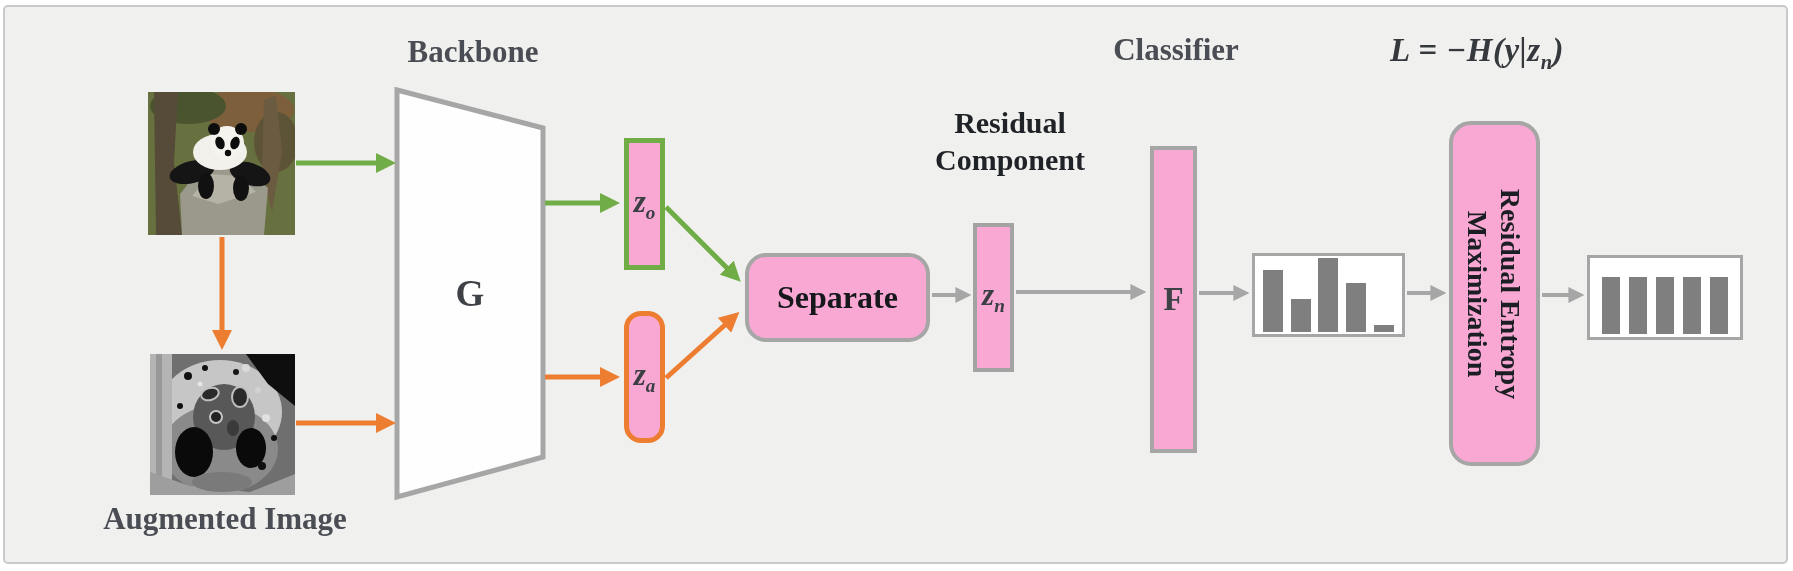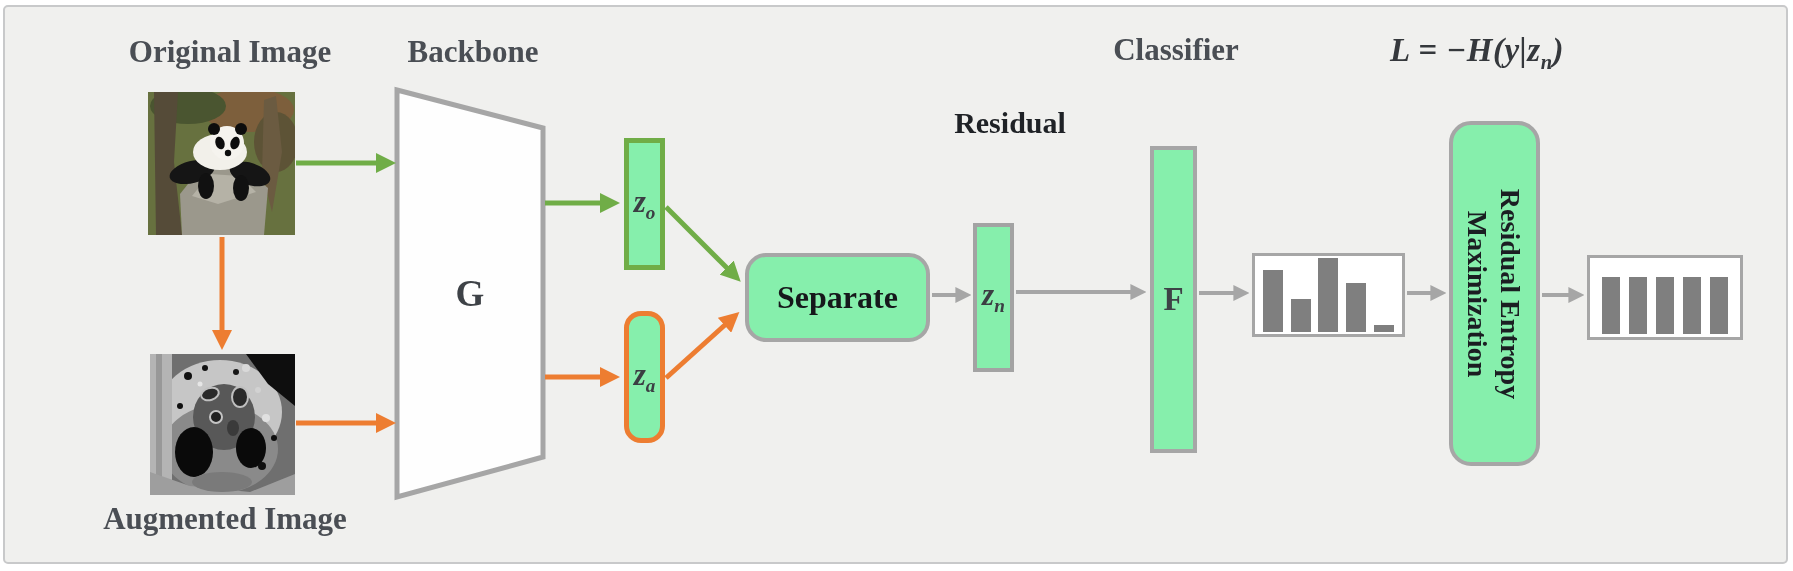--- a/index.html
+++ b/index.html
@@ -9,21 +9,21 @@
          background:#f0f0ee;border:2px solid #c8c9ca;border-radius:5px;box-sizing:border-box;}
   .arrows{position:absolute;left:0;top:0;pointer-events:none;}
 
   .lbl{position:absolute;font-weight:bold;color:#4a4e54;font-size:31px;white-space:nowrap;
        transform:translateX(-50%);}
   .lbl-dark{color:#1f2226;}
   .two-line{text-align:center;line-height:37px;white-space:normal;width:260px;}
 
   .imgbox{position:absolute;overflow:hidden;}
 
-  .node{position:absolute;background:#86efac;box-sizing:border-box;
+  .node{position:absolute;background:#f9a8d4;box-sizing:border-box;
         display:flex;align-items:center;justify-content:center;}
   .zbox{width:41px;height:132px;border:5px solid;}
   .zlabel{font-weight:bold;font-style:italic;font-size:31px;color:#3b3e43;line-height:1;}
   .zlabel sub{font-size:0.62em;}
   .sep{border:4px solid #a6a6a6;border-radius:16px;font-weight:bold;font-size:32px;color:#16181b;}
   .fbox{border:4px solid #a6a6a6;font-weight:bold;font-size:33px;color:#3e4247;}
   .rem{border:4px solid #a6a6a6;border-radius:22px;}
   .rem-text{transform:rotate(90deg);text-align:center;font-weight:bold;font-size:28px;
             color:#1b1e22;line-height:33px;white-space:nowrap;}
 
@@ -70,26 +70,26 @@
     <line x1="545" y1="377" x2="602" y2="377" stroke="#ed7d31" stroke-width="5" marker-end="url(#ah-orange)"></line>
     <line x1="666" y1="378" x2="726" y2="324" stroke="#ed7d31" stroke-width="5" marker-end="url(#ah-orange)"></line>
 
     <line x1="932" y1="295" x2="957" y2="295" stroke="#a6a6a6" stroke-width="4" marker-end="url(#ah-gray)"></line>
     <line x1="1016" y1="292" x2="1132" y2="292" stroke="#a6a6a6" stroke-width="4" marker-end="url(#ah-gray)"></line>
     <line x1="1199" y1="293" x2="1235" y2="293" stroke="#a6a6a6" stroke-width="4" marker-end="url(#ah-gray)"></line>
     <line x1="1407" y1="293" x2="1432" y2="293" stroke="#a6a6a6" stroke-width="4" marker-end="url(#ah-gray)"></line>
     <line x1="1542" y1="295" x2="1570" y2="295" stroke="#a6a6a6" stroke-width="4" marker-end="url(#ah-gray)"></line>
   </svg>
 
-  <div class="lbl" style="left:230px;top:34px;">Original Image</div>
   <div class="lbl" style="left:473px;top:34px;">Backbone</div>
   <div class="lbl" style="left:225px;top:501px;">Augmented Image</div>
   <div class="lbl" style="left:1176px;top:32px;">Classifier</div>
   <div class="lbl lbl-dark two-line" style="left:1010px;top:104px;font-size:30px;">
     <div>Residual</div>
+    <div>Component</div>
   </div>
 
   <div class="formula" style="left:1390px;top:32px;"><span>L = −H(y|z</span><sub>n</sub><span>)</span></div>
 
   <div class="imgbox" style="left:148px;top:92px;width:147px;height:143px;">
     <svg width="147" height="143" viewBox="0 0 147 143">
       <rect width="147" height="143" fill="#67713f"></rect>
       <ellipse cx="100" cy="18" rx="46" ry="22" fill="#7d5f3c"></ellipse>
       <ellipse cx="40" cy="14" rx="38" ry="18" fill="#4a5530"></ellipse>
       <ellipse cx="128" cy="50" rx="22" ry="30" fill="#5d5336"></ellipse>

